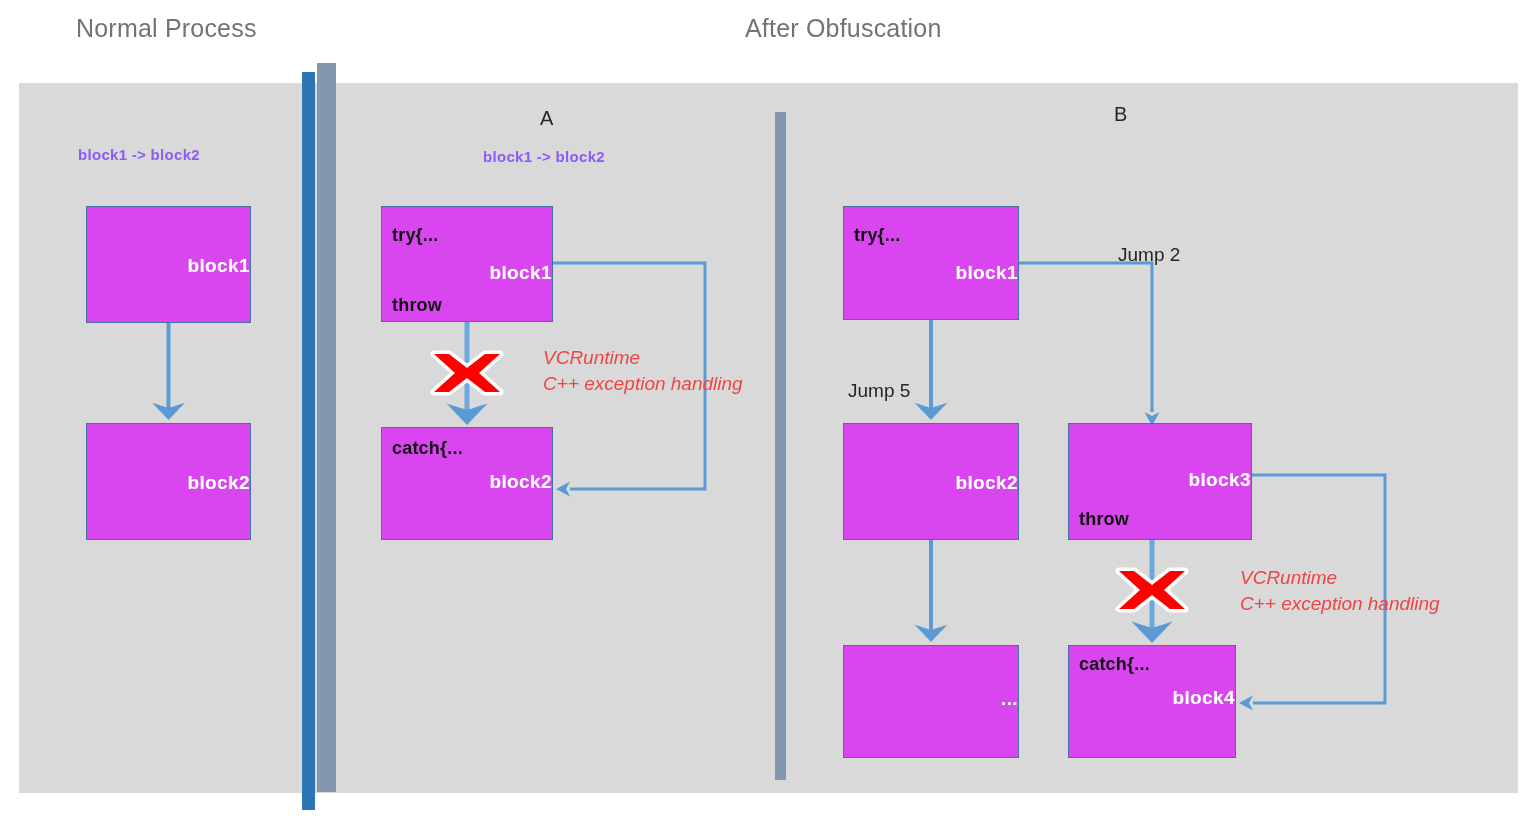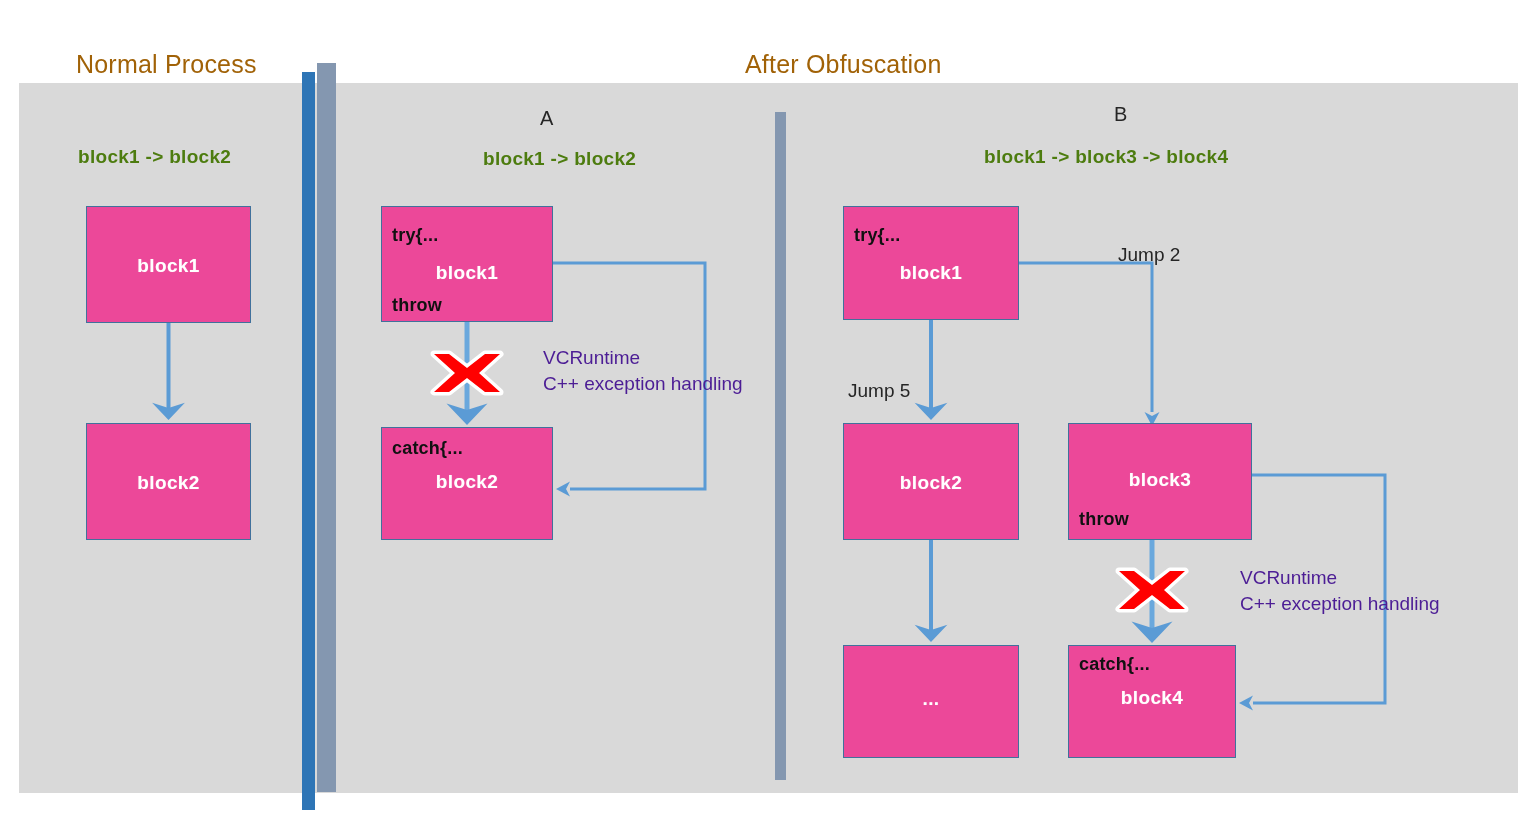--- a/index.html
+++ b/index.html
@@ -5,22 +5,22 @@
   html,body{margin:0;padding:0;background:#ffffff;}
   body{
     width:1536px;height:820px;position:relative;overflow:hidden;
     font-family:"Liberation Sans", sans-serif;
     color:#262626;
   }
   .canvas{position:absolute;left:0;top:0;width:1536px;height:820px;}
 
   
   .title{
-    position:absolute;font-size:25px;font-weight:400;color:#a16207;
-    letter-spacing:.2px;white-space:nowrap;margin-top:36px;
+    position:absolute;font-size:25px;font-weight:400;color:#737373;
+    letter-spacing:.2px;white-space:nowrap;
   }
   #title-normal{left:76px;top:14px;}
   #title-obf{left:745px;top:14px;}
 
   
   .panel{
     position:absolute;left:19px;top:83px;width:1499px;height:710px;
     background:#d9d9d9;
   }
 
@@ -34,36 +34,36 @@
   }
   #divider-right{
     left:775px;top:112px;width:11px;height:668px;background:#8497b0;
   }
 
   
   .caption{
     position:absolute;font-size:20px;color:#262626;white-space:nowrap;
   }
   .route{
-    position:absolute;font-size:19px;font-weight:bold;color:#4d7c0f;
+    position:absolute;font-size:15px;font-weight:bold;color:#8b5cf6;
     white-space:nowrap;letter-spacing:.3px;
   }
   #route-normal{left:78px;top:146px;}
   #label-a{left:540px;top:107px;}
   #route-a{left:483px;top:148px;}
   #label-b{left:1114px;top:103px;}
   #route-b{left:984px;top:146px;}
 
   
   .block{
-    position:absolute;background:#ec4899;border:1px solid #41719c;
+    position:absolute;background:#d946ef;border:1px solid #41719c;
     box-sizing:border-box;
   }
   .block .name{
-    position:absolute;left:0;right:0;text-align:center;
+    position:absolute;left:0;right:0;text-align:right;
     color:#ffffff;font-weight:bold;font-size:19px;letter-spacing:.4px;
     text-shadow:0 0 1px rgba(255,255,255,.35);
   }
   .block .kw{
     position:absolute;left:10px;color:#111111;font-weight:bold;
     font-size:18px;letter-spacing:.2px;
   }
 
   
   #blk-n1{left:86px;top:206px;width:165px;height:117px;}
@@ -97,22 +97,23 @@
 
   
   svg.arrows{position:absolute;left:0;top:0;width:1536px;height:820px;
     pointer-events:none;overflow:visible;}
 
   
   .xmark{position:absolute;width:76px;height:50px;}
 
   
   .annot{
-    position:absolute;font-size:19px;color:#4c1d95;line-height:1.35;
+    position:absolute;font-size:19px;color:#ef4444;line-height:1.35;
     white-space:nowrap;
+    font-style:italic;
   }
   #annot-a{left:543px;top:345px;}
   #annot-b{left:1240px;top:565px;}
   .jump{
     position:absolute;font-size:19px;color:#262626;white-space:nowrap;margin-top:28px;
   }
   #jump1{left:848px;top:352px;}
   #jump2{left:1118px;top:216px;}
 </style>
 </head>
@@ -126,21 +127,20 @@
   <div class="panel"></div>
 
   <div class="divider" id="divider-left-dark"></div>
   <div class="divider" id="divider-left-light"></div>
   <div class="divider" id="divider-right"></div>
 
   <div class="route" id="route-normal">block1 -&gt; block2</div>
   <div class="caption" id="label-a">A</div>
   <div class="route" id="route-a">block1 -&gt; block2</div>
   <div class="caption" id="label-b">B</div>
-  <div class="route" id="route-b">block1 -&gt; block3 -&gt; block4</div>
 
   <svg class="arrows">
     <defs>
       <marker id="ah" markerWidth="9" markerHeight="9" refX="3.6" refY="4.5" orient="auto" markerUnits="strokeWidth">
         <path d="M0.3,0.4 L4.6,4.5 L0.3,8.6 L1.6,4.5 Z" fill="#5b9bd5"></path>
       </marker>
     </defs>
 
     <g>
       <line x1="168.5" y1="323" x2="168.5" y2="416" stroke="#5b9bd5" stroke-width="4" marker-end="url(#ah)"></line>

